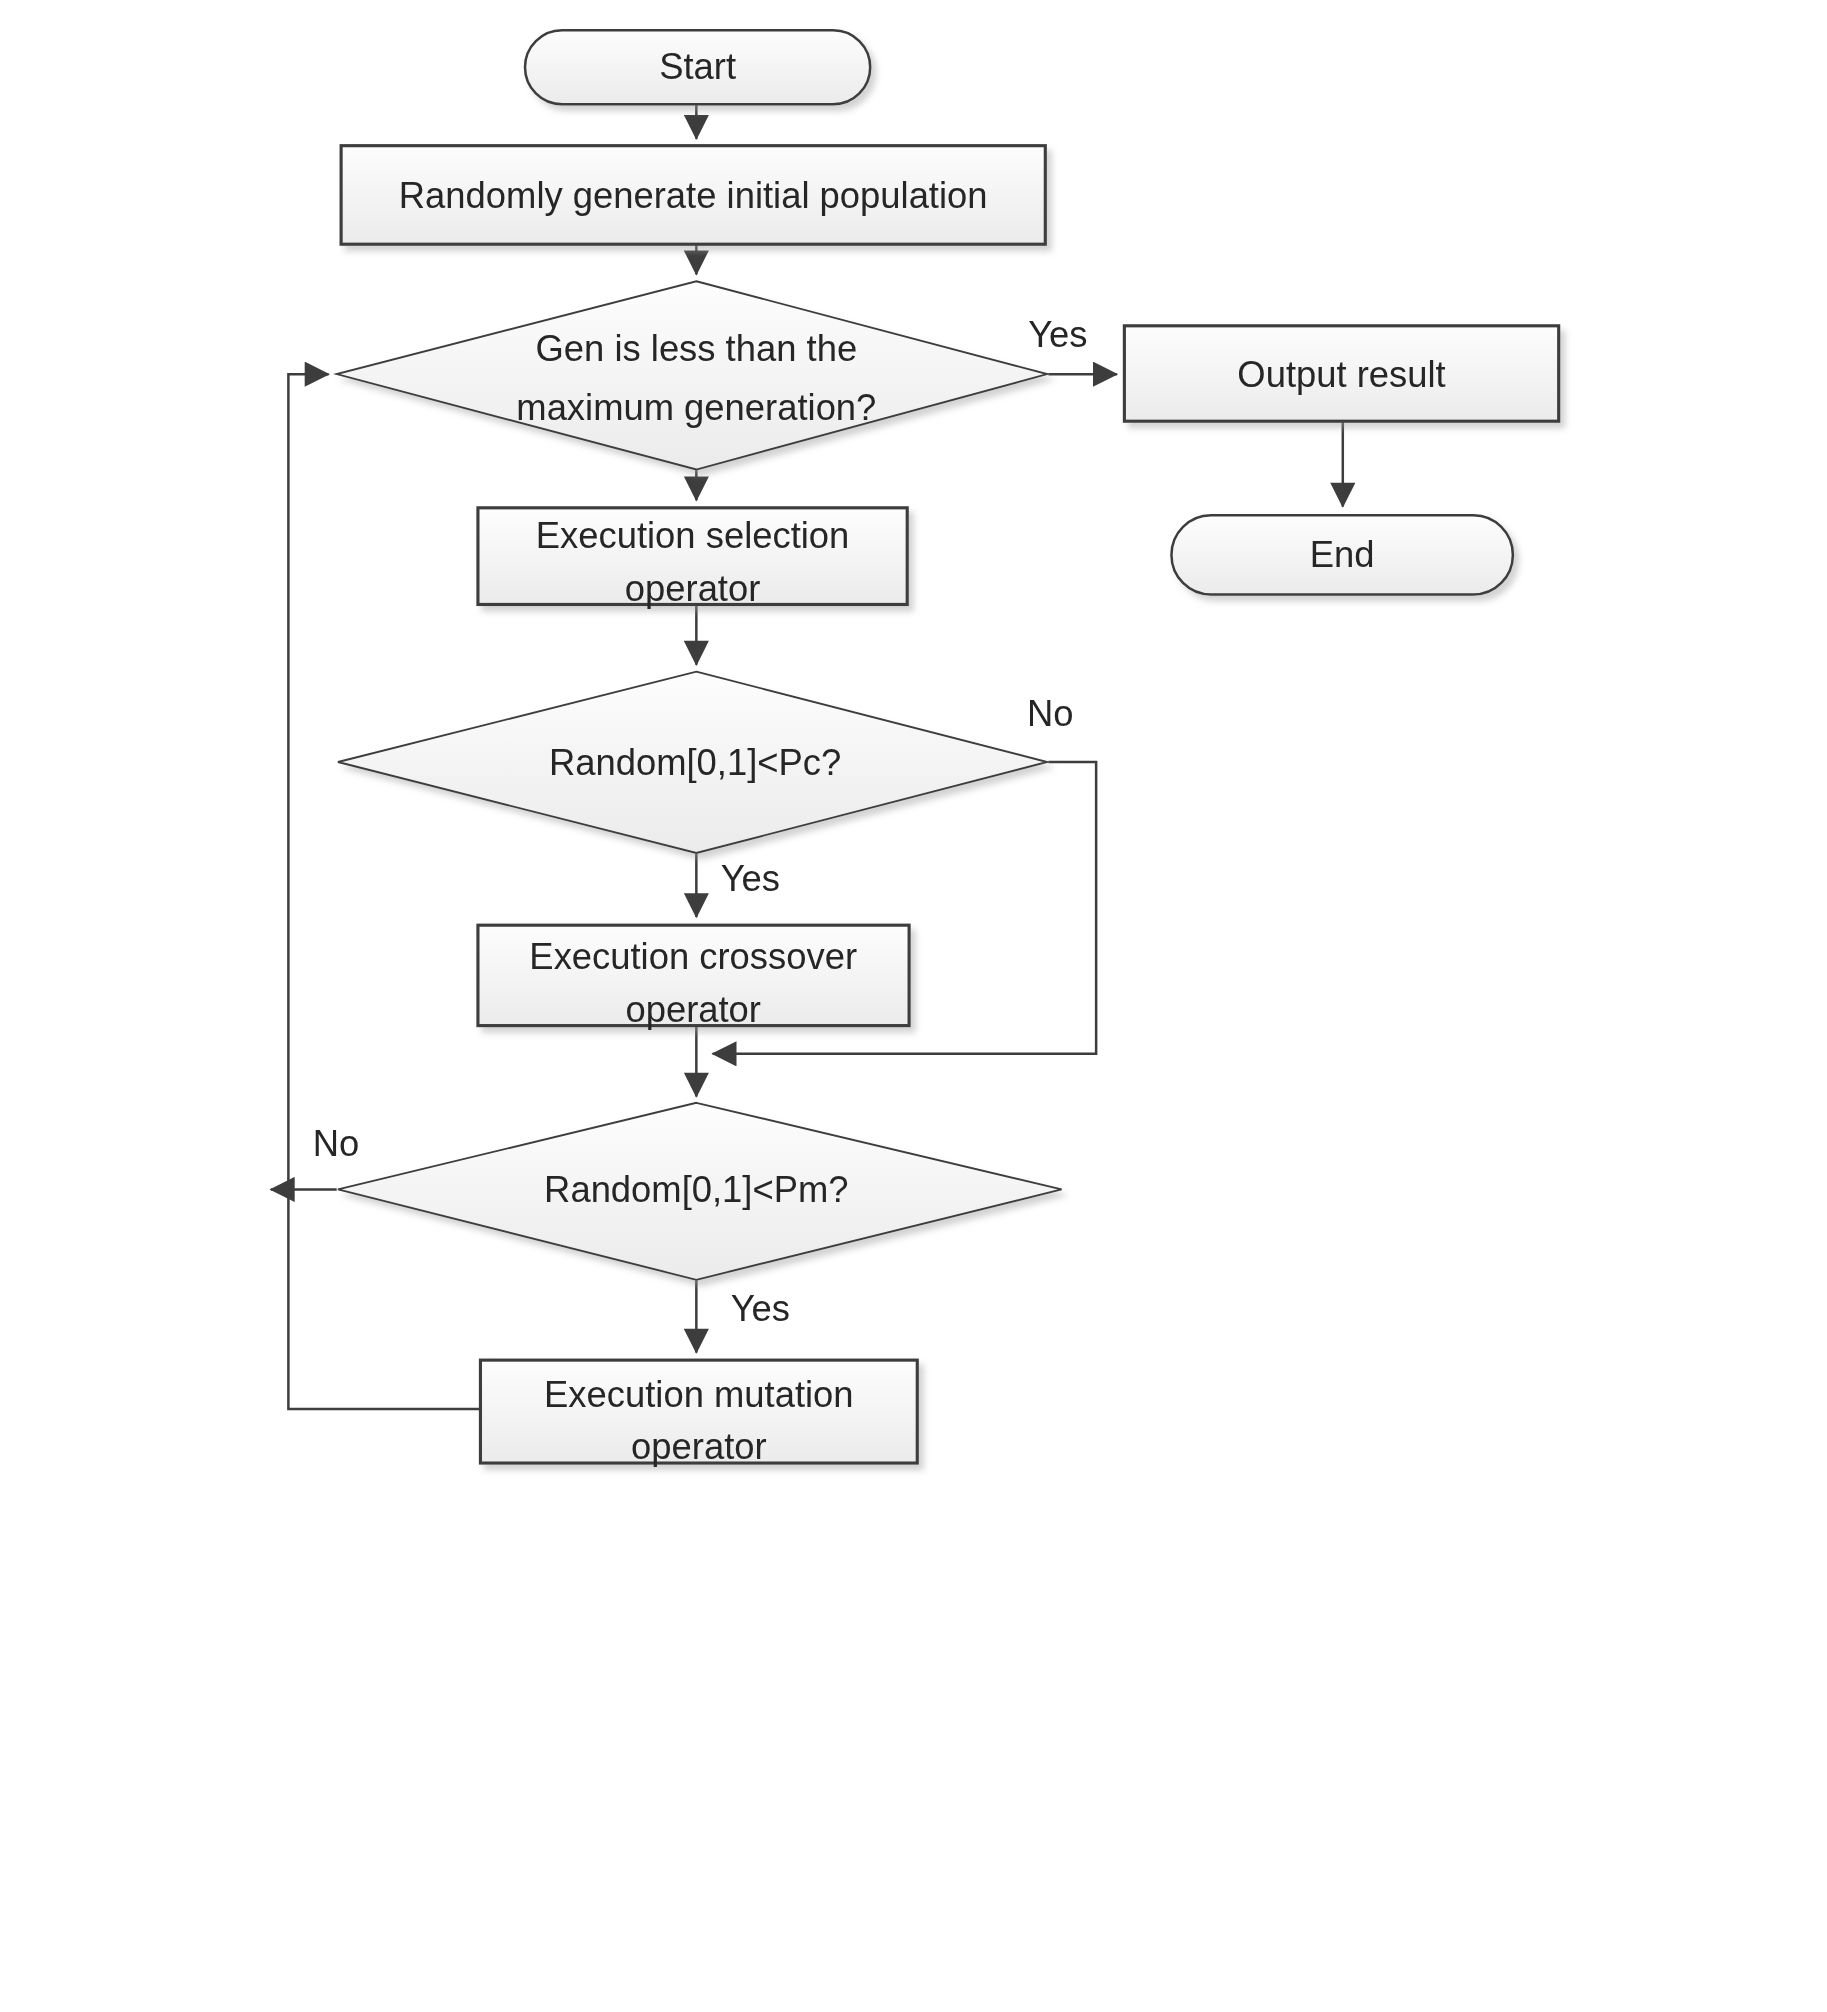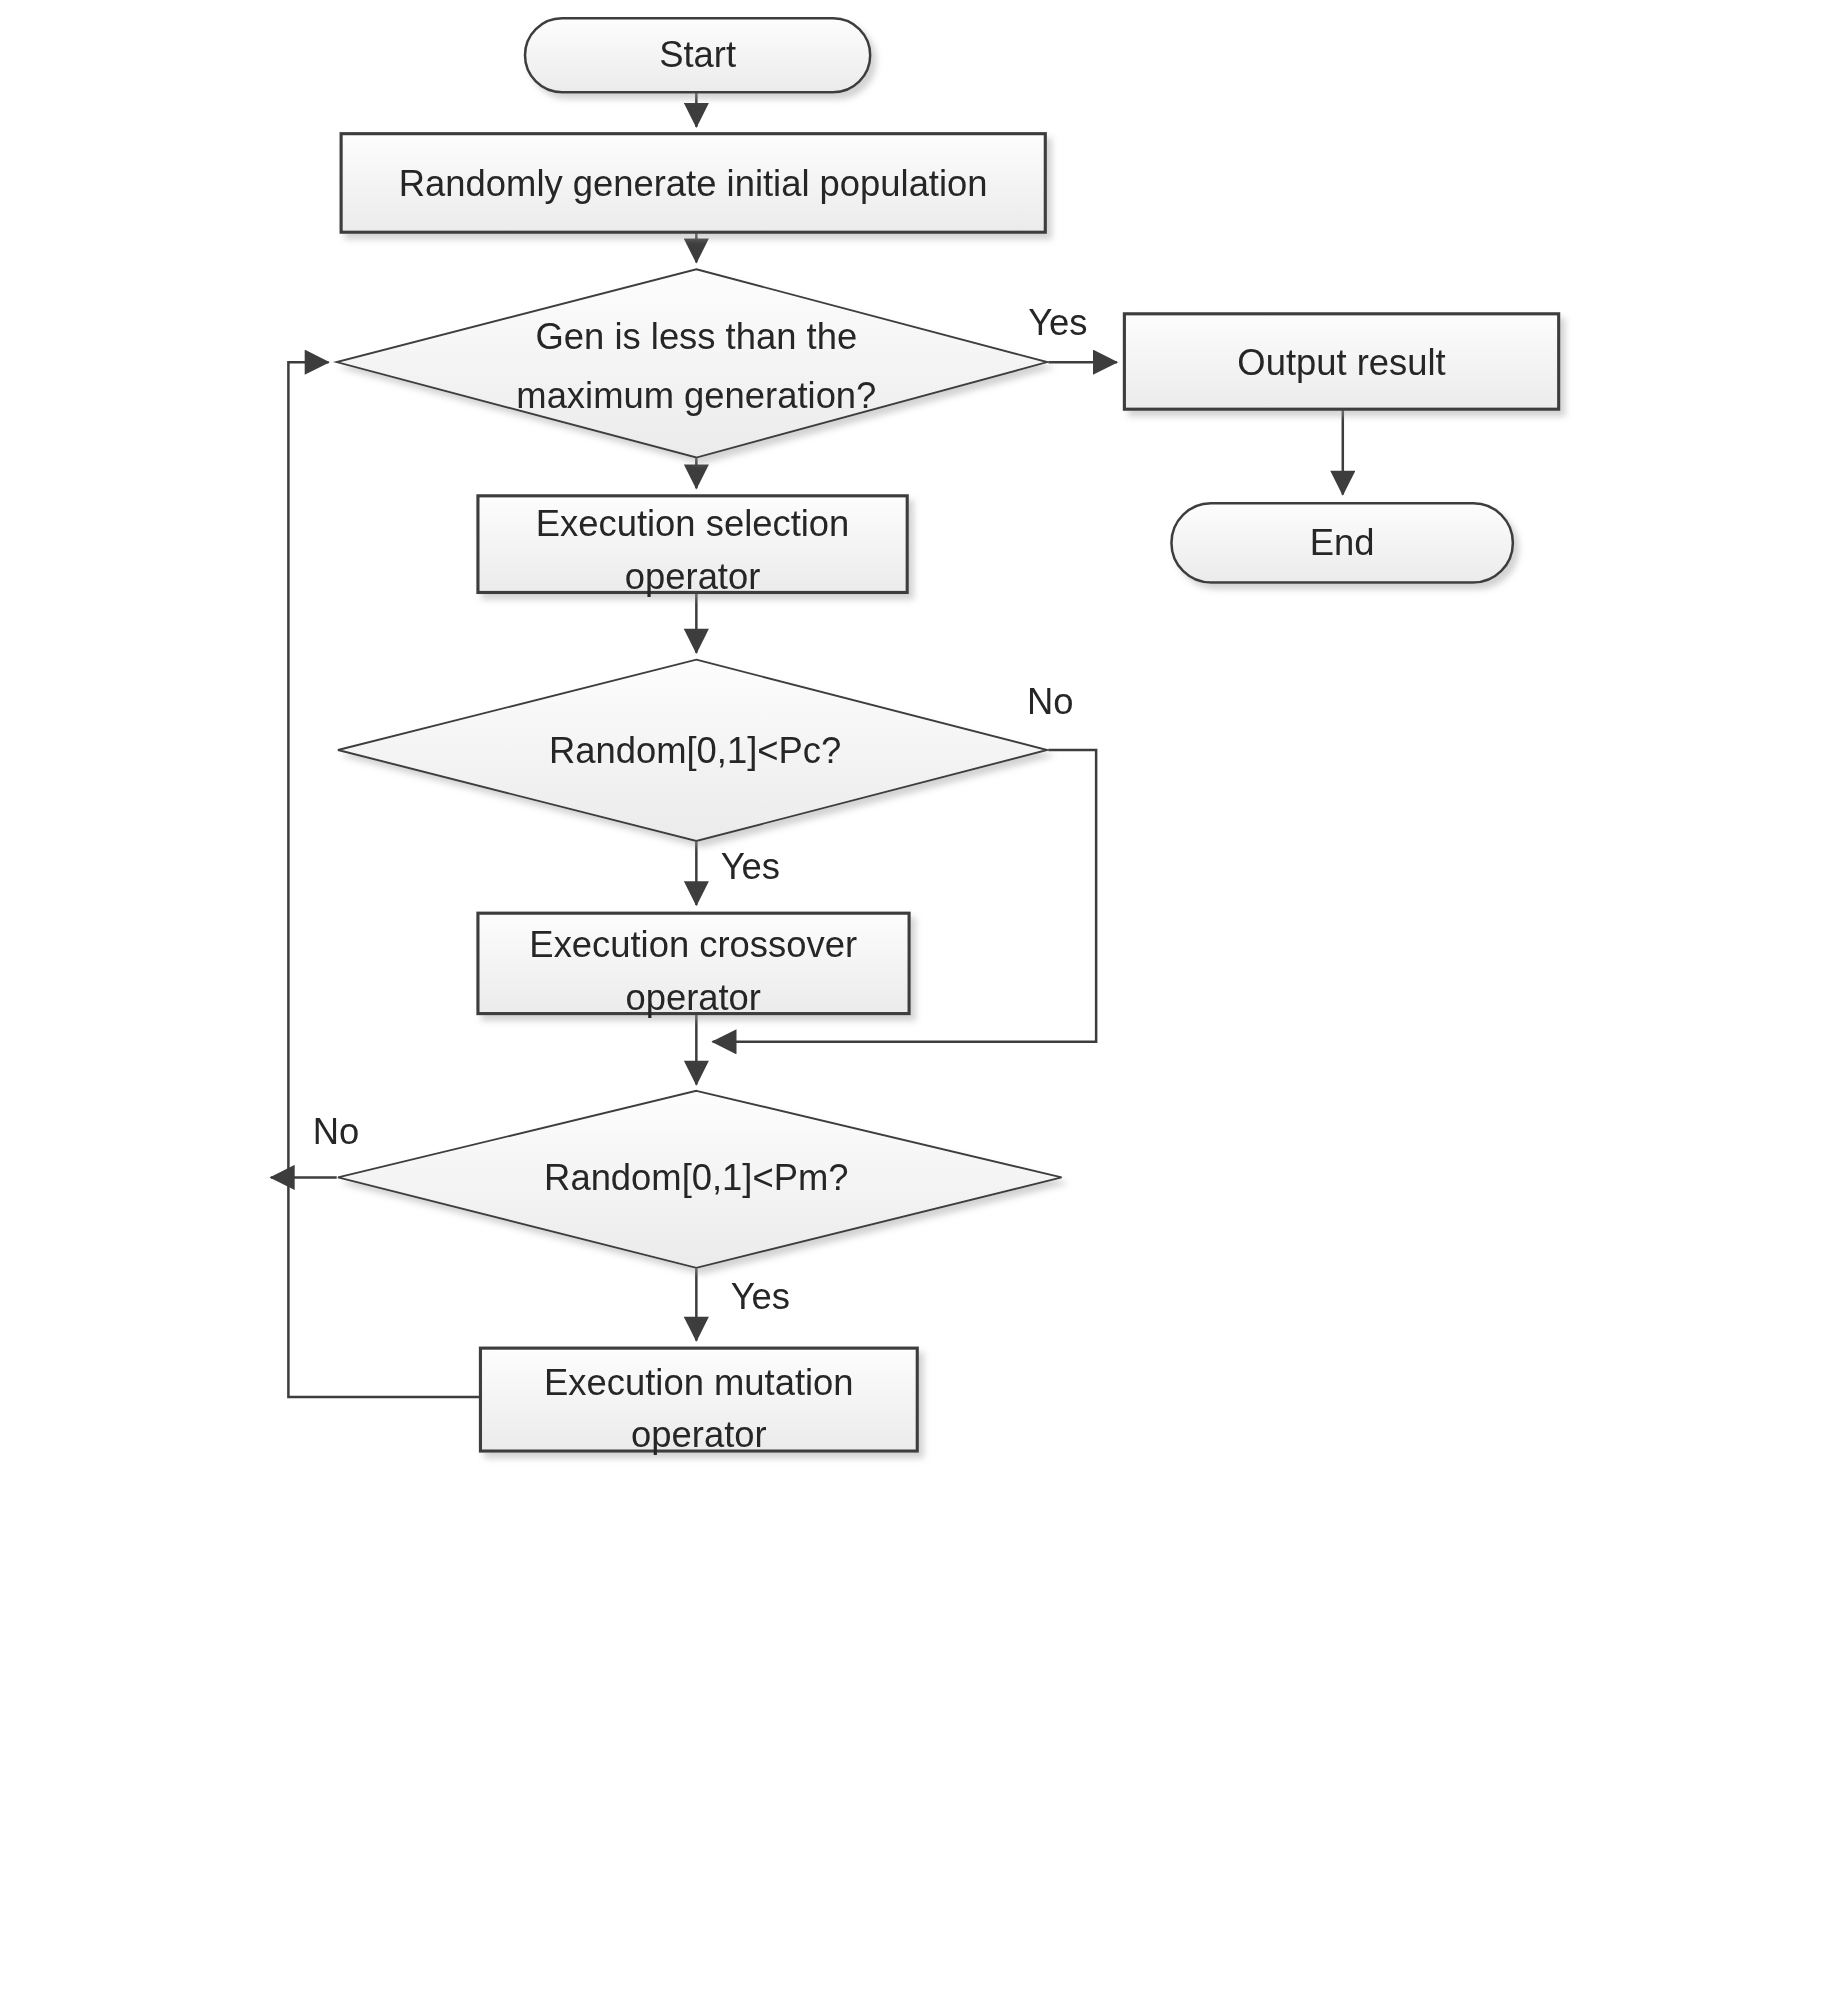--- a/index.html
+++ b/index.html
@@ -9,20 +9,21 @@
     --fill_bottom: #ebebeb;
     --background: #ffffff;
   }
   * { margin: 0; padding: 0; box-sizing: border-box; }
   html, body { background: var(--background); }
   .canvas {
     width: 1827px;
     height: 1468px;
     background: var(--background);
     position: relative;
+    margin-top: 12px;
   }
   svg { display: block; width: 100%; height: 100%; }
 
   .shape {
     fill: url(#shapeGrad);
     stroke: var(--stroke);
     filter: url(#softShadow);
   }
   .shape.rect    { stroke-width: 5; }
   .shape.stadium { stroke-width: 4; }

